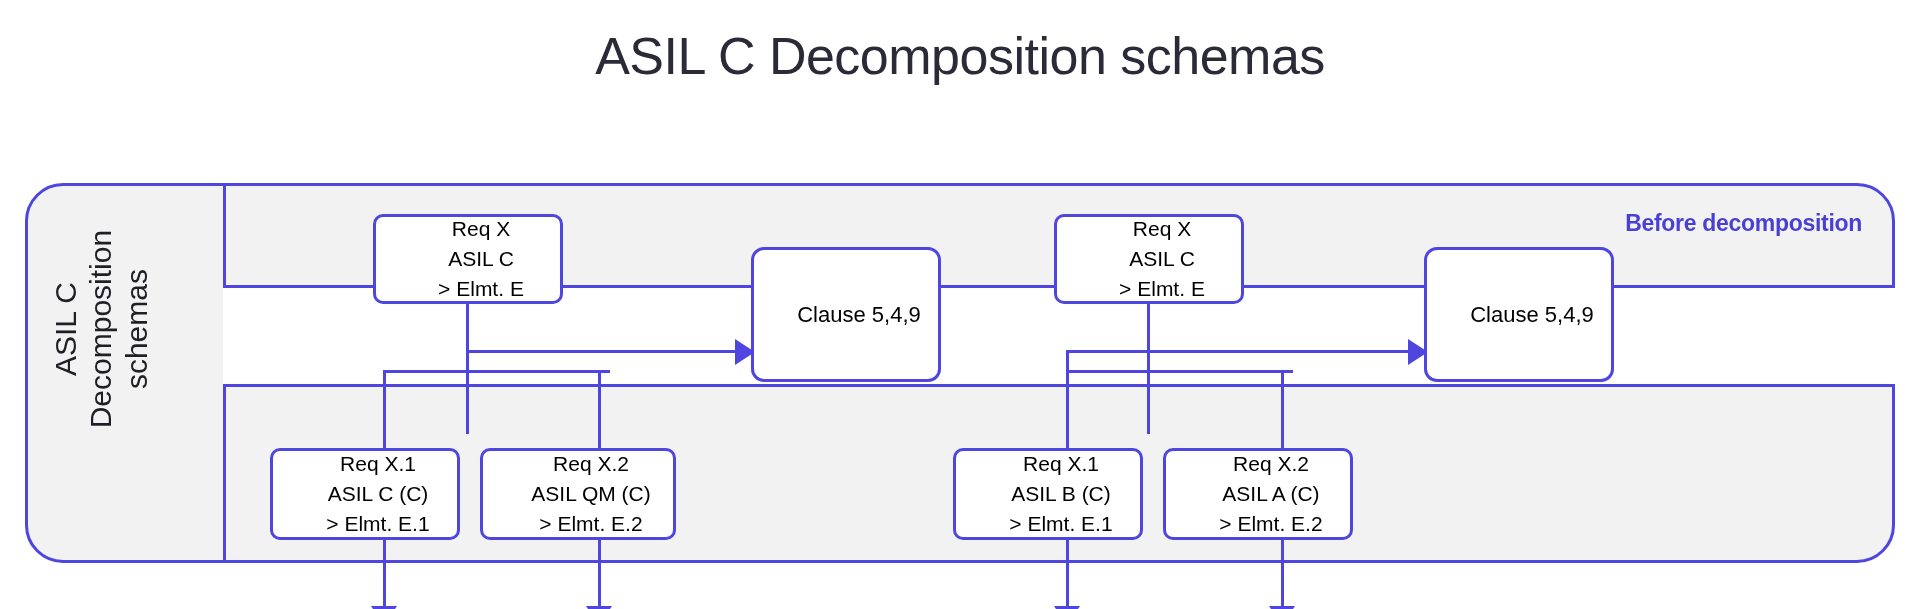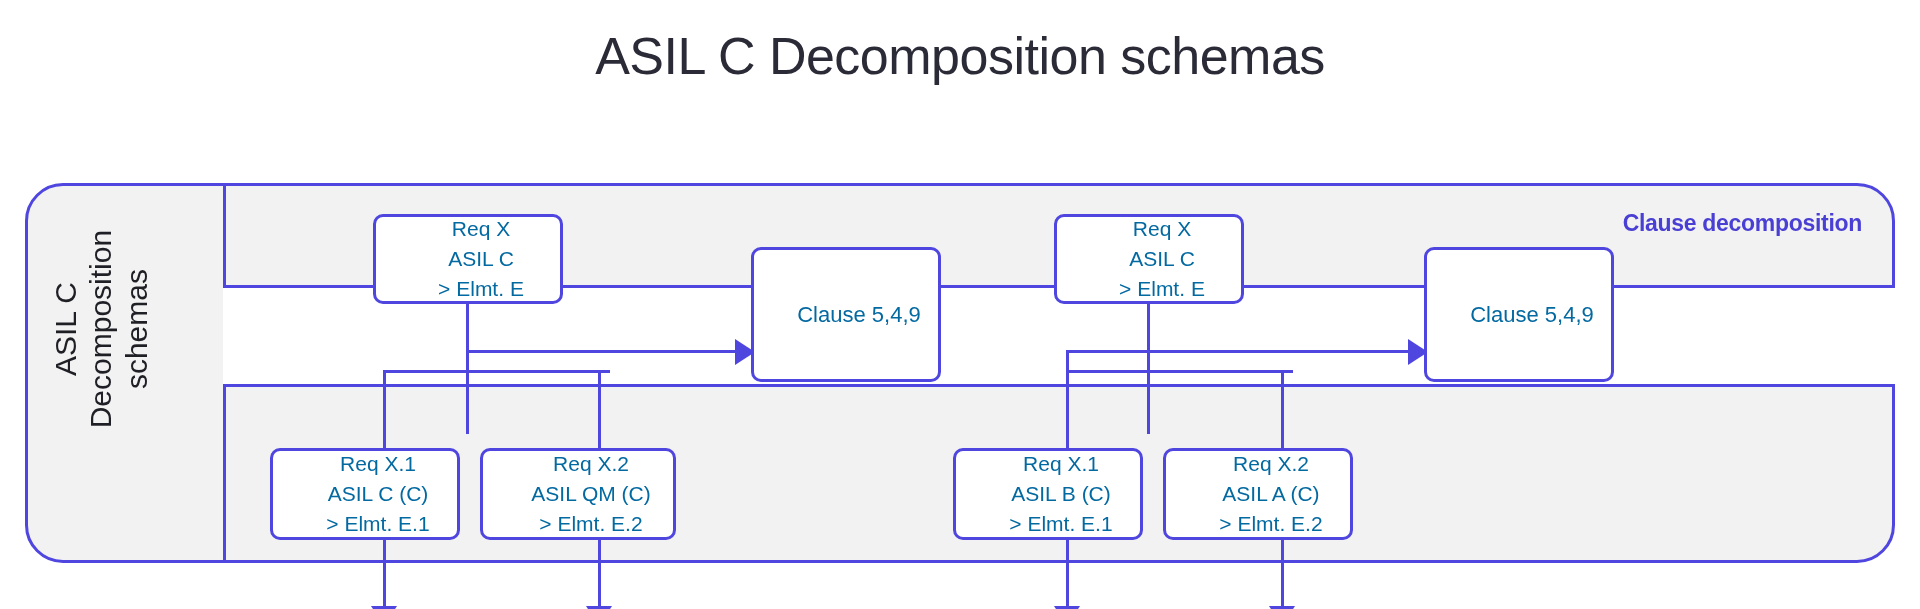--- a/index.html
+++ b/index.html
@@ -71,27 +71,27 @@
     box-sizing:border-box;
     background:#ffffff;
     border:3px solid #4f46e0;
     border-radius:10px;
     display:flex;
     flex-direction:column;
     align-items:center;
     justify-content:center;
     font-size:21px;
     line-height:1.42;
-    color:#0369a1;
+    color:#000000;
     z-index:5;
     white-space:pre-line;
     text-align:center;
     padding-left:26px;
   }
-  .nbox.clause{ font-size:22px; }
+  .nbox.clause{ font-size:22px;border-radius:13px; }
 
   
   .vline{position:absolute;width:3px;background:#4f46e0;z-index:3;}
   .hline{position:absolute;height:3px;background:#4f46e0;z-index:3;}
   .arrow-down{
     position:absolute;width:0;height:0;
     border-left:13px solid transparent;
     border-right:13px solid transparent;
     border-top:20px solid #4f46e0;
     z-index:4;
@@ -123,21 +123,21 @@
 
 <div id="diagram">
 
   <div id="side-label">ASIL C
 Decomposition
 schemas</div>
   <div id="label-divider"></div>
 
   <div id="band"></div>
 
-  <div id="tag-before" class="tag">Clause decomposition</div>
+  <div id="tag-before" class="tag">Before decomposition</div>
 
   <div class="nbox" style="left:345px;top:28px;width:190px;height:90px;">Req X
 ASIL C
 &gt; Elmt. E</div>
 
   <div class="vline" style="left:438px;top:118px;height:130px;"></div>
 
   <div class="hline" style="left:438px;top:164px;width:275px;"></div>
   <div class="arrow-right" style="left:707px;top:153px;"></div>
 

